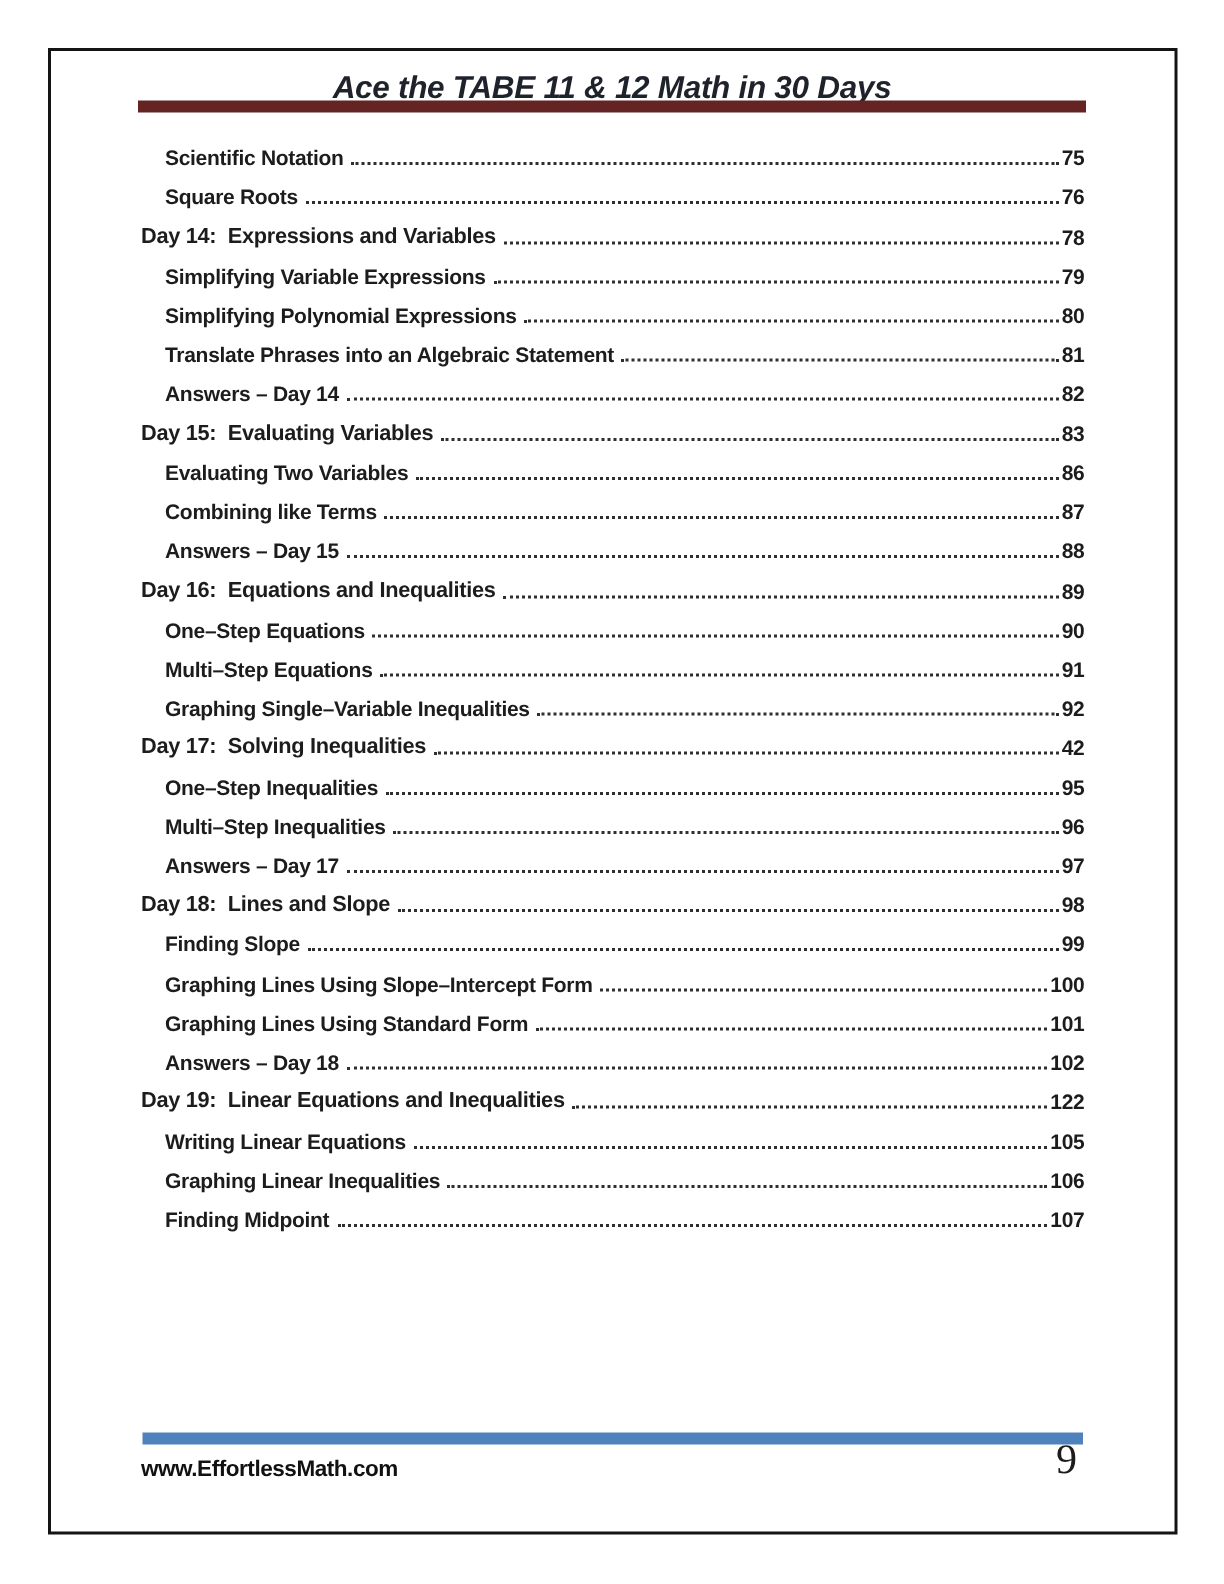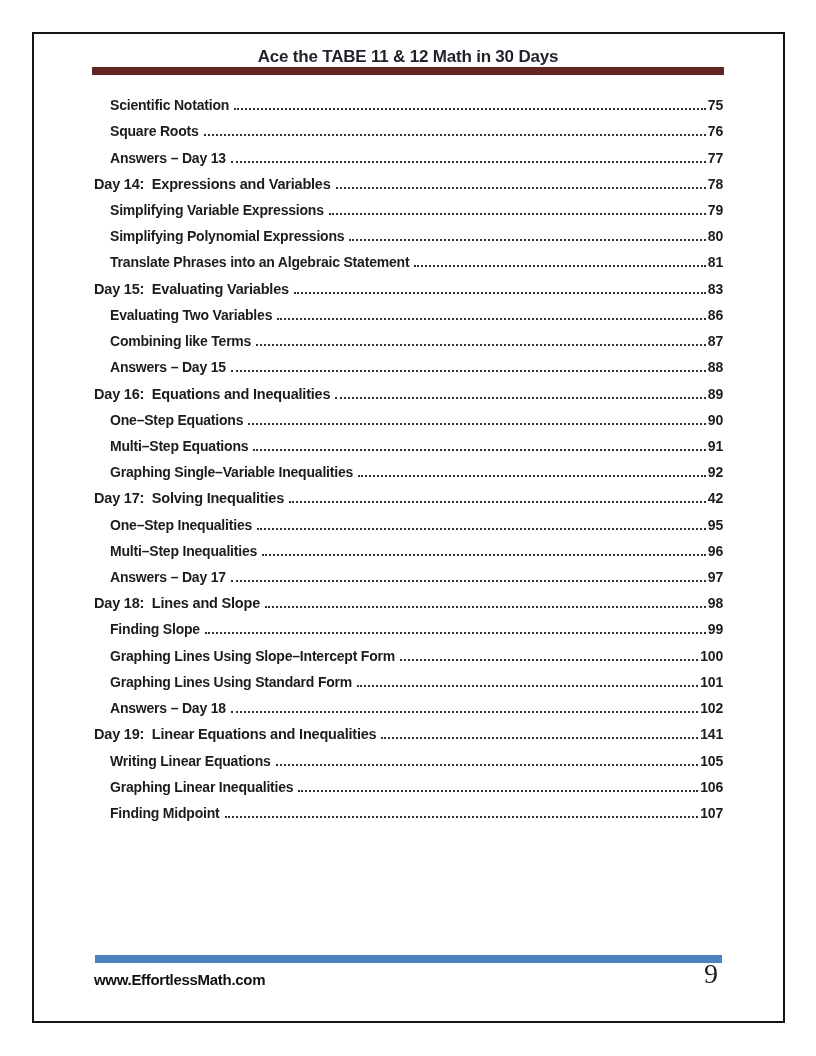--- a/index.html
+++ b/index.html
@@ -18,22 +18,23 @@
     left: 32px; top: 32px;
     width: 753px; height: 991px;
     border: 2px solid #141414;
     background: #ffffff;
   }
 
   .doc-title {
     position: absolute;
     top: 47px; left: 0; right: 0;
     text-align: center;
-    font-size: 17px;
-    font-weight: bold;
+    font-size: 21px;
+    font-weight: bold;
+    font-style: italic;
     letter-spacing: -0.2px;
     color: #1e222b;
     white-space: pre;
   }
 
   .header-rule {
     position: absolute;
     top: 67px; left: 92px;
     width: 632px; height: 8px;
     background: var(--rule_maroon);
@@ -113,45 +114,45 @@
     <div class="toc-row lvl2">
     <span class="toc-label">Scientific Notation</span>
     <span class="toc-leader"></span>
     <span class="toc-page">75</span>
   </div>
     <div class="toc-row lvl2">
     <span class="toc-label">Square Roots</span>
     <span class="toc-leader"></span>
     <span class="toc-page">76</span>
   </div>
-    <div class="toc-row lvl2">
-    <span class="toc-label">Answers – Day 13</span>
-    <span class="toc-leader"></span>
-    <span class="toc-page">77</span>
-  </div>
     <div class="toc-row lvl1">
     <span class="toc-label">Day 14:  Expressions and Variables</span>
     <span class="toc-leader"></span>
     <span class="toc-page">78</span>
   </div>
     <div class="toc-row lvl2">
     <span class="toc-label">Simplifying Variable Expressions</span>
     <span class="toc-leader"></span>
     <span class="toc-page">79</span>
   </div>
     <div class="toc-row lvl2">
     <span class="toc-label">Simplifying Polynomial Expressions</span>
     <span class="toc-leader"></span>
     <span class="toc-page">80</span>
   </div>
     <div class="toc-row lvl2">
     <span class="toc-label">Translate Phrases into an Algebraic Statement</span>
     <span class="toc-leader"></span>
     <span class="toc-page">81</span>
   </div>
+    <div class="toc-row lvl2">
+    <span class="toc-label">Answers – Day 14</span>
+    <span class="toc-leader"></span>
+    <span class="toc-page">82</span>
+  </div>
     <div class="toc-row lvl1">
     <span class="toc-label">Day 15:  Evaluating Variables</span>
     <span class="toc-leader"></span>
     <span class="toc-page">83</span>
   </div>
     <div class="toc-row lvl2">
     <span class="toc-label">Evaluating Two Variables</span>
     <span class="toc-leader"></span>
     <span class="toc-page">86</span>
   </div>
@@ -226,21 +227,21 @@
     <span class="toc-page">101</span>
   </div>
     <div class="toc-row lvl2">
     <span class="toc-label">Answers – Day 18</span>
     <span class="toc-leader"></span>
     <span class="toc-page">102</span>
   </div>
     <div class="toc-row lvl1">
     <span class="toc-label">Day 19:  Linear Equations and Inequalities</span>
     <span class="toc-leader"></span>
-    <span class="toc-page">141</span>
+    <span class="toc-page">122</span>
   </div>
     <div class="toc-row lvl2">
     <span class="toc-label">Writing Linear Equations</span>
     <span class="toc-leader"></span>
     <span class="toc-page">105</span>
   </div>
     <div class="toc-row lvl2">
     <span class="toc-label">Graphing Linear Inequalities</span>
     <span class="toc-leader"></span>
     <span class="toc-page">106</span>

